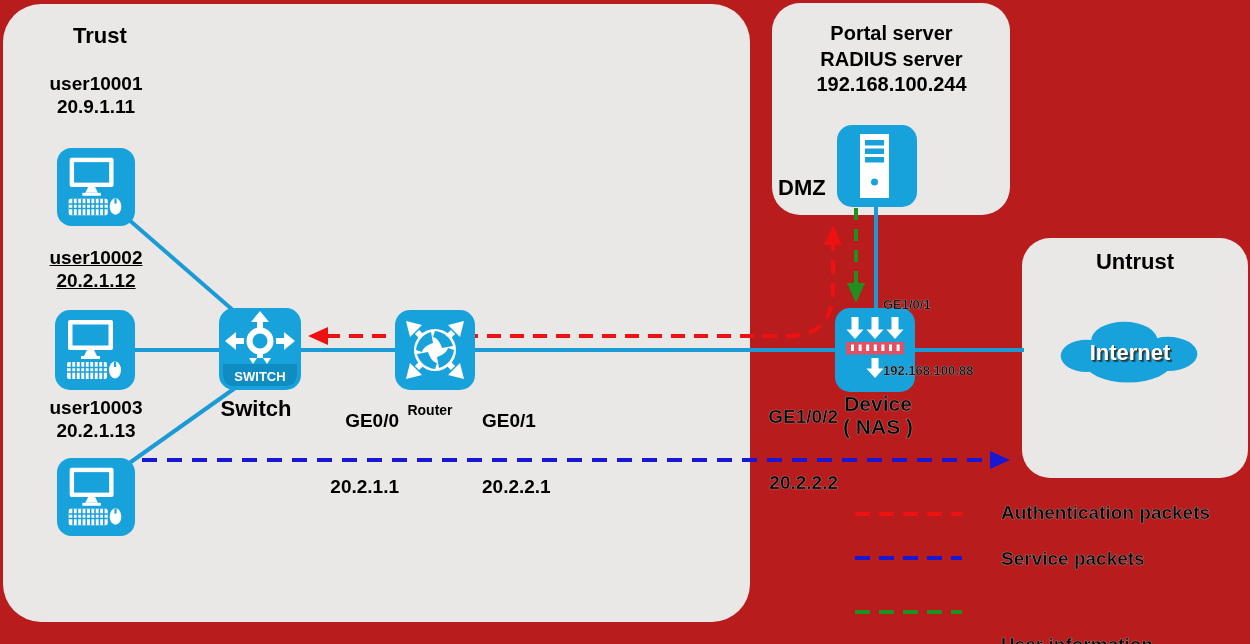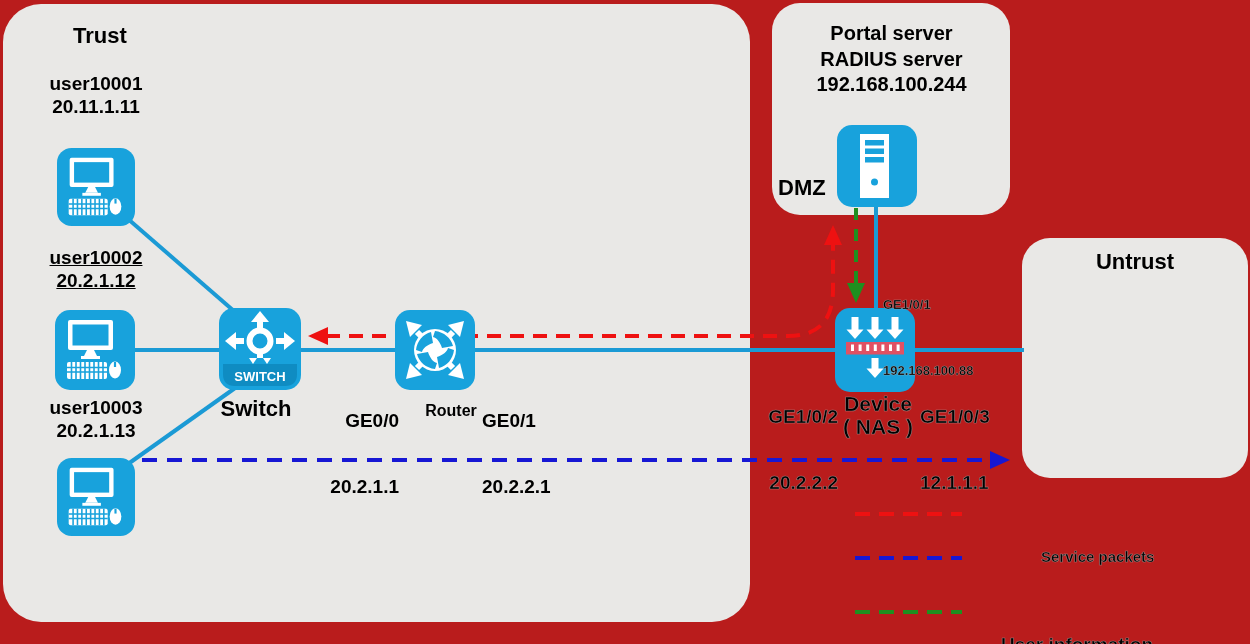--- a/index.html
+++ b/index.html
@@ -66,21 +66,21 @@
   <div class="lbl center" style="left:1022px;top:249px;width:226px;font-size:22px;">Untrust</div>
 
   <div class="lbl center" style="left:773px;top:11px;width:237px;font-size:20px;line-height:25.5px;margin-top:10px;">
     <div>Portal server</div>
     <div>RADIUS server</div>
     <div>192.168.100.244</div>
   </div>
 
   <div class="lbl center" style="left:31px;top:72px;width:130px;font-size:19px;line-height:23px;">
     <div>user10001</div>
-    <div>20.11.1.11</div>
+    <div>20.9.1.11</div>
   </div>
   <div class="lbl center" style="left:31px;top:246px;width:130px;font-size:19px;line-height:23px;text-decoration:underline;">
     <div>user10002</div>
     <div>20.2.1.12</div>
   </div>
   <div class="lbl center" style="left:31px;top:396px;width:130px;font-size:19px;line-height:23px;">
     <div>user10003</div>
     <div>20.2.1.13</div>
   </div>
 
@@ -156,21 +156,21 @@
       <polygon points="69,11 53,15 65,27" fill="#fff"></polygon>
       <polygon points="11,69 27,65 15,53" fill="#fff"></polygon>
       <polygon points="69,69 53,65 65,53" fill="#fff"></polygon>
       <circle cx="40" cy="40" r="21" fill="#fff"></circle>
       <path d="M40 21 C49 22 56 28 58 36 L47 38 C45 32 42 28 38 27 Z" fill="#18a2dc"></path>
       <path d="M40 21 C49 22 56 28 58 36 L47 38 C45 32 42 28 38 27 Z" fill="#18a2dc" transform="rotate(90 40 40)"></path>
       <path d="M40 21 C49 22 56 28 58 36 L47 38 C45 32 42 28 38 27 Z" fill="#18a2dc" transform="rotate(180 40 40)"></path>
       <path d="M40 21 C49 22 56 28 58 36 L47 38 C45 32 42 28 38 27 Z" fill="#18a2dc" transform="rotate(270 40 40)"></path>
     </svg>
   </div>
-  <div class="lbl center" style="left:391px;top:402px;width:120px;font-size:16px;">Router</div>
+  <div class="lbl center" style="left:370px;top:402px;width:120px;font-size:14px;">Router</div>
 
   <div class="lbl right" style="left:315px;top:366px;width:84px;font-size:19px;line-height:22px;">
     <div>GE0/0</div>
     <div>20.2.1.1</div>
   </div>
   <div class="lbl" style="left:482px;top:366px;width:100px;font-size:19px;line-height:22px;">
     <div>GE0/1</div>
     <div>20.2.2.1</div>
   </div>
 
@@ -212,29 +212,37 @@
   </div>
 
   <div class="lbl halo" style="left:883px;top:250px;font-size:13px;line-height:22px;">
     <div>GE1/0/1</div>
     <div>192.168.100.88</div>
   </div>
   <div class="lbl halo right" style="left:746px;top:362px;width:92px;font-size:19px;line-height:22px;">
     <div>GE1/0/2</div>
     <div>20.2.2.2</div>
   </div>
-  <div class="lbl halo" style="left:920px;top:362px;width:100px;font-size:19px;line-height:22px;">
-    <div>GE1/0/3</div>
-    <div>12.1.1.1</div>
-  </div>
   <div class="lbl halo center" style="left:818px;top:393px;width:120px;font-size:21px;line-height:22.5px;">
     <div>Device</div>
     <div>( NAS )</div>
   </div>
 
-
-  <div class="lbl halo" style="left:1001px;top:548px;font-size:15px;margin-left:40px;">Service packets</div>
+  <div class="icon" style="left:1051px;top:316px;width:158px;height:74px;">
+    <svg viewBox="0 0 160 78">
+      <g fill="#18a2dc">
+        <ellipse cx="34" cy="42" rx="27" ry="17"></ellipse>
+        <ellipse cx="74" cy="26" rx="35" ry="20"></ellipse>
+        <ellipse cx="120" cy="40" rx="31" ry="18"></ellipse>
+        <ellipse cx="78" cy="49" rx="46" ry="21"></ellipse>
+      </g>
+    </svg>
+    <div id="internet-text">Internet</div>
+  </div>
+
+  <div class="lbl halo" style="left:1001px;top:502px;font-size:19px;">Authentication packets</div>
+  <div class="lbl halo" style="left:1001px;top:548px;font-size:19px;">Service packets</div>
   <div class="lbl halo" style="left:1001px;top:590px;font-size:19px;line-height:22px;">
     <div>User information</div>
     
   </div>
 
 </div>
 
 </body></html>

